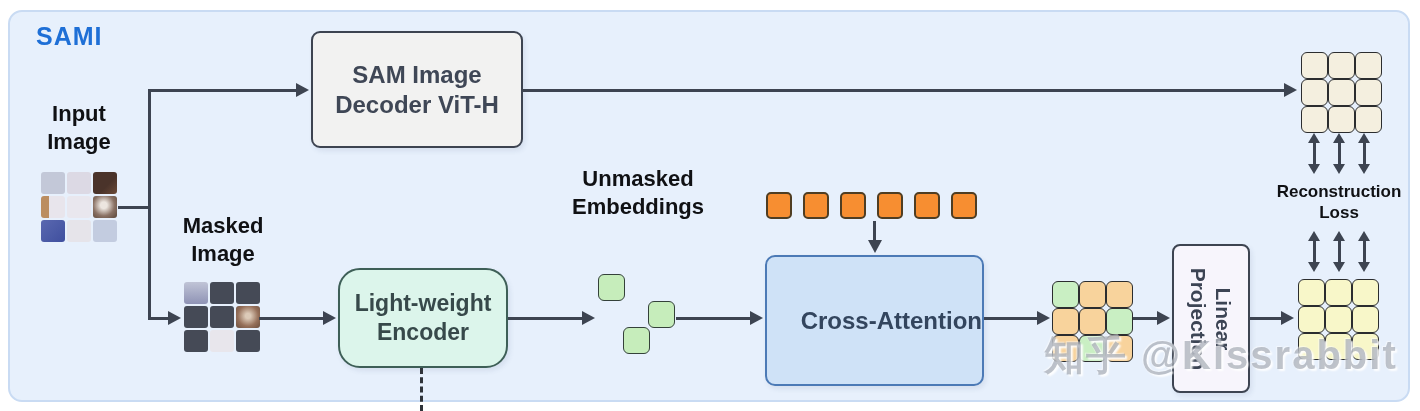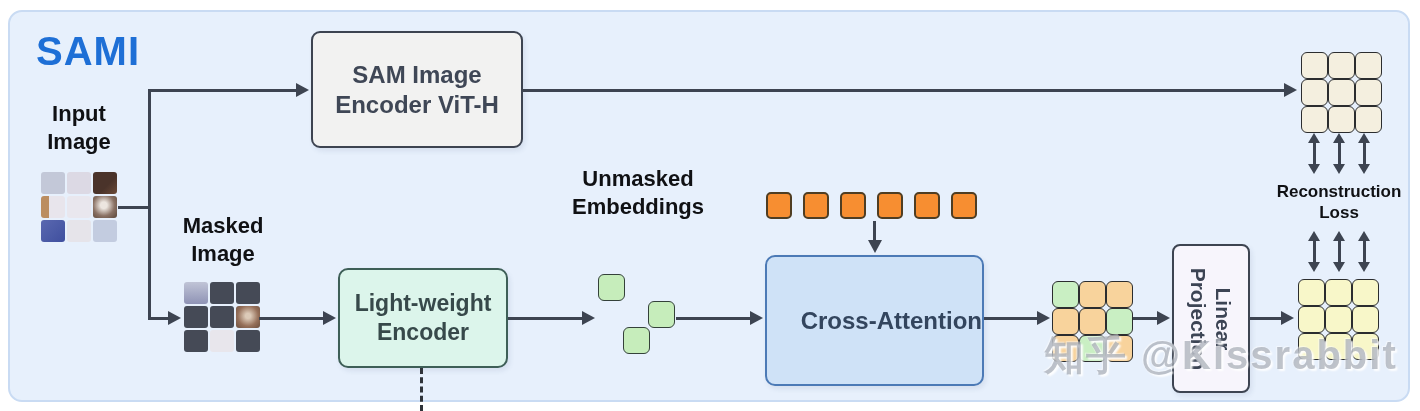--- a/index.html
+++ b/index.html
@@ -5,38 +5,38 @@
   * { margin:0; padding:0; box-sizing:border-box; }
   html,body { background:#ffffff; font-family:"Liberation Sans", sans-serif; }
   #canvas { position:relative; width:1420px; height:411px; background:#ffffff; overflow:hidden; }
 
   .frame {
     position:absolute; left:8px; top:10px; width:1402px; height:392px;
     background:#e7f0fc; border:2px solid #c9dbf3; border-radius:14px;
   }
 
   .title {
-    position:absolute; left:36px; top:29px;
-    font-size:40px; font-weight:bold; letter-spacing:1px;
+    position:absolute; left:36px; top:22px;
+    font-size:25px; font-weight:bold; letter-spacing:1px;
   }
 
   .lbl {
     position:absolute; text-align:center; font-weight:bold;
     color:#101114; font-size:22px; line-height:28px; white-space:pre-line;
   }
 
   .node {
     position:absolute; display:flex; align-items:center; justify-content:center;
     text-align:center; font-weight:bold; border-radius:9px;
     box-shadow:2px 3px 5px rgba(60,80,120,0.10);
   }
   .node .bl { line-height:30px; }
 
   .sam-box   { left:311px; top:31px;  width:212px; height:117px; background:#f2f2f1; border:2px solid #3d4451; color:#3f4756; font-size:24px; }
-  .lw-box    { left:338px; top:268px; width:170px; height:100px; background:#dcf5eb; border:2px solid #3e5f57; color:#37494a; font-size:23px; border-radius:10px;}
+  .lw-box    { left:338px; top:268px; width:170px; height:100px; background:#dcf5eb; border:2px solid #3e5f57; color:#37494a; font-size:23px; border-radius:22px;}
   .lw-box .bl{ line-height:29px; }
   .dec-box   { left:765px; top:255px; width:219px; height:131px; background:#cfe2f7; border:2px solid #4c7ab6; color:#33455e; font-size:24px; border-radius:10px;justify-content:flex-end;}
   .lp-box    { left:1172px; top:244px; width:78px; height:149px; background:#f7f5fc; border:2px solid #3d4451; color:#3c4454; font-size:21px; border-radius:8px;}
   .lp-box .bl{ transform:rotate(90deg); white-space:nowrap; line-height:25px; }
 
   
   .hline { position:absolute; height:3px; background:#3d4451; }
   .vline { position:absolute; width:3px;  background:#3d4451; }
   .arr-r { position:absolute; width:0; height:0; border-top:7px solid transparent; border-bottom:7px solid transparent; border-left:13px solid #3d4451; }
   .arr-d { position:absolute; width:0; height:0; border-left:7px solid transparent; border-right:7px solid transparent; border-top:13px solid #3d4451; }
@@ -110,21 +110,21 @@
   <div class="vline" style="left:148px; top:89px; height:231px;"></div>
 
   <div class="hline" style="left:148px; top:89px; width:150px;"></div>
   <div class="arr-r" style="left:296px; top:83px;"></div>
 
   <div class="hline" style="left:148px; top:317px; width:22px;"></div>
   <div class="arr-r" style="left:168px; top:311px;"></div>
 
   <div class="node sam-box">
     <div class="bl"><span>SAM Image</span><br>
-    <span>Encoder ViT-H</span></div>
+    <span>Decoder ViT-H</span></div>
   </div>
 
   <div class="hline" style="left:523px; top:89px; width:762px;"></div>
   <div class="arr-r" style="left:1284px; top:83px;"></div>
 
   <div class="hline" style="left:259px; top:317px; width:65px;"></div>
   <div class="arr-r" style="left:323px; top:311px;"></div>
 
   <div class="node lw-box">
     <div class="bl"><span>Light-weight</span><br>

